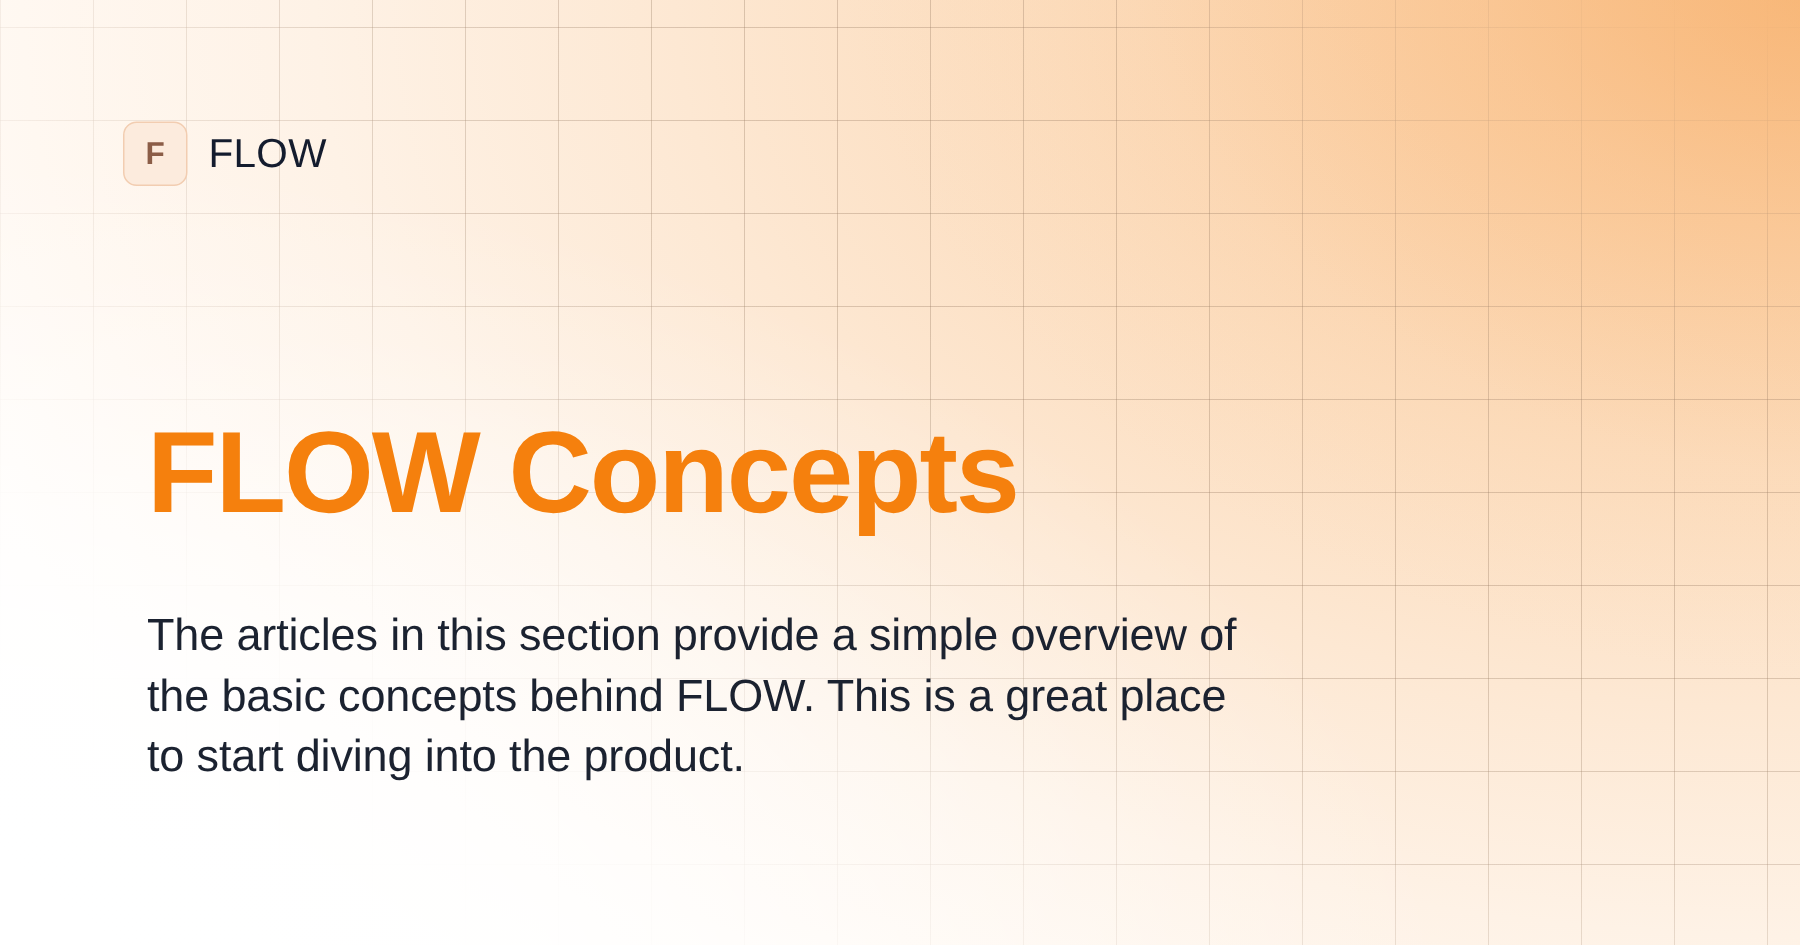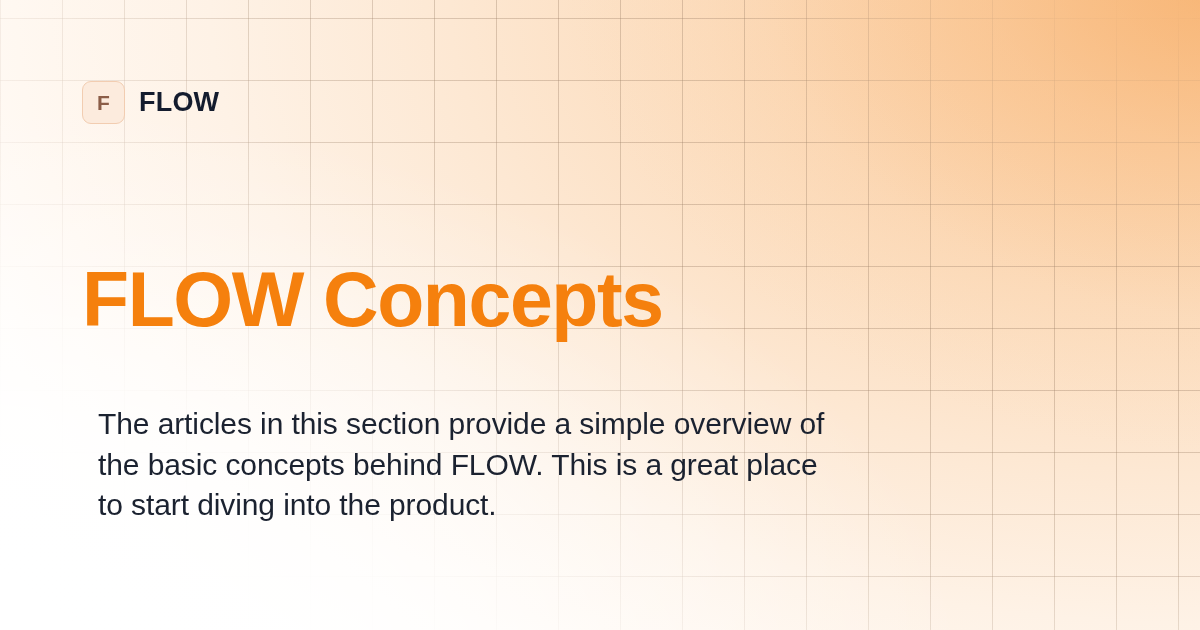--- a/index.html
+++ b/index.html
@@ -116,31 +116,31 @@
     justify-content: center;
     font-size: 21px;
     font-weight: bold;
     color: #8b5d47;
     line-height: 1;
     letter-spacing: 0.2px;
   }
 
   .brand-name {
     font-size: 27px;
-    font-weight: bold;
+    font-weight: normal;
     color: #141c2e;
     letter-spacing: 0.2px;
     line-height: 1;
   }
 
   .headline {
     position: absolute;
     left: 82px;
     top: 258px;
-    margin: 0;
+    margin: 16px;
     font-size: 77px;
     font-weight: bold;
     color: #f5800d;
     letter-spacing: -1.4px;
     line-height: 1.08;
     white-space: nowrap;
   }
 
   .description {
     position: absolute;

